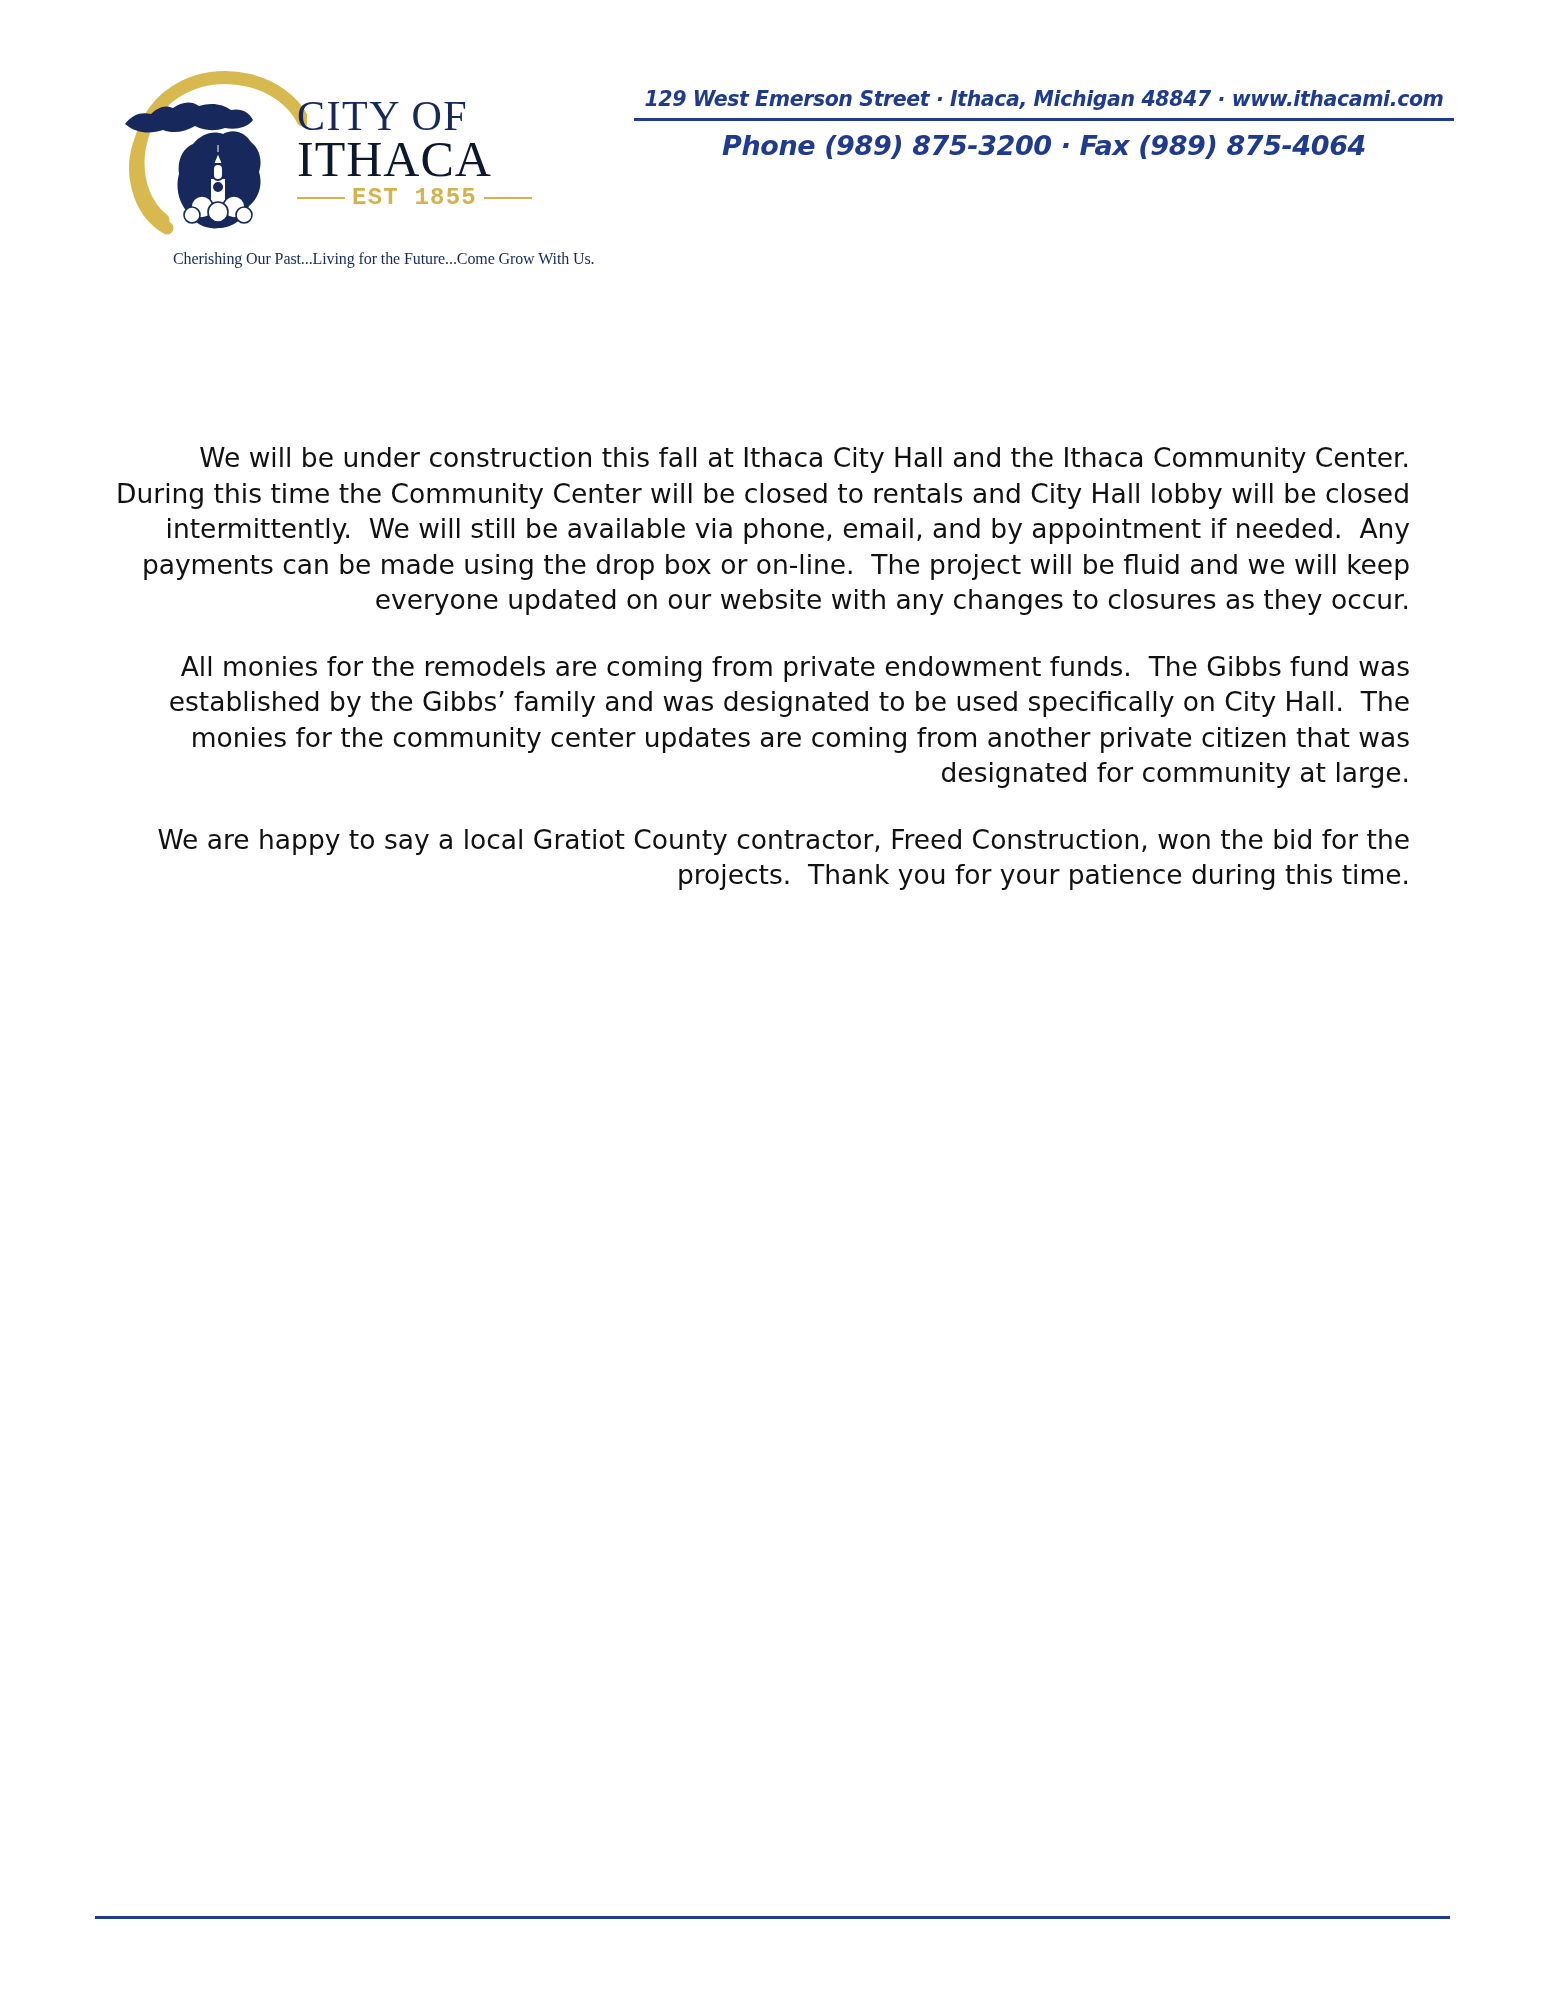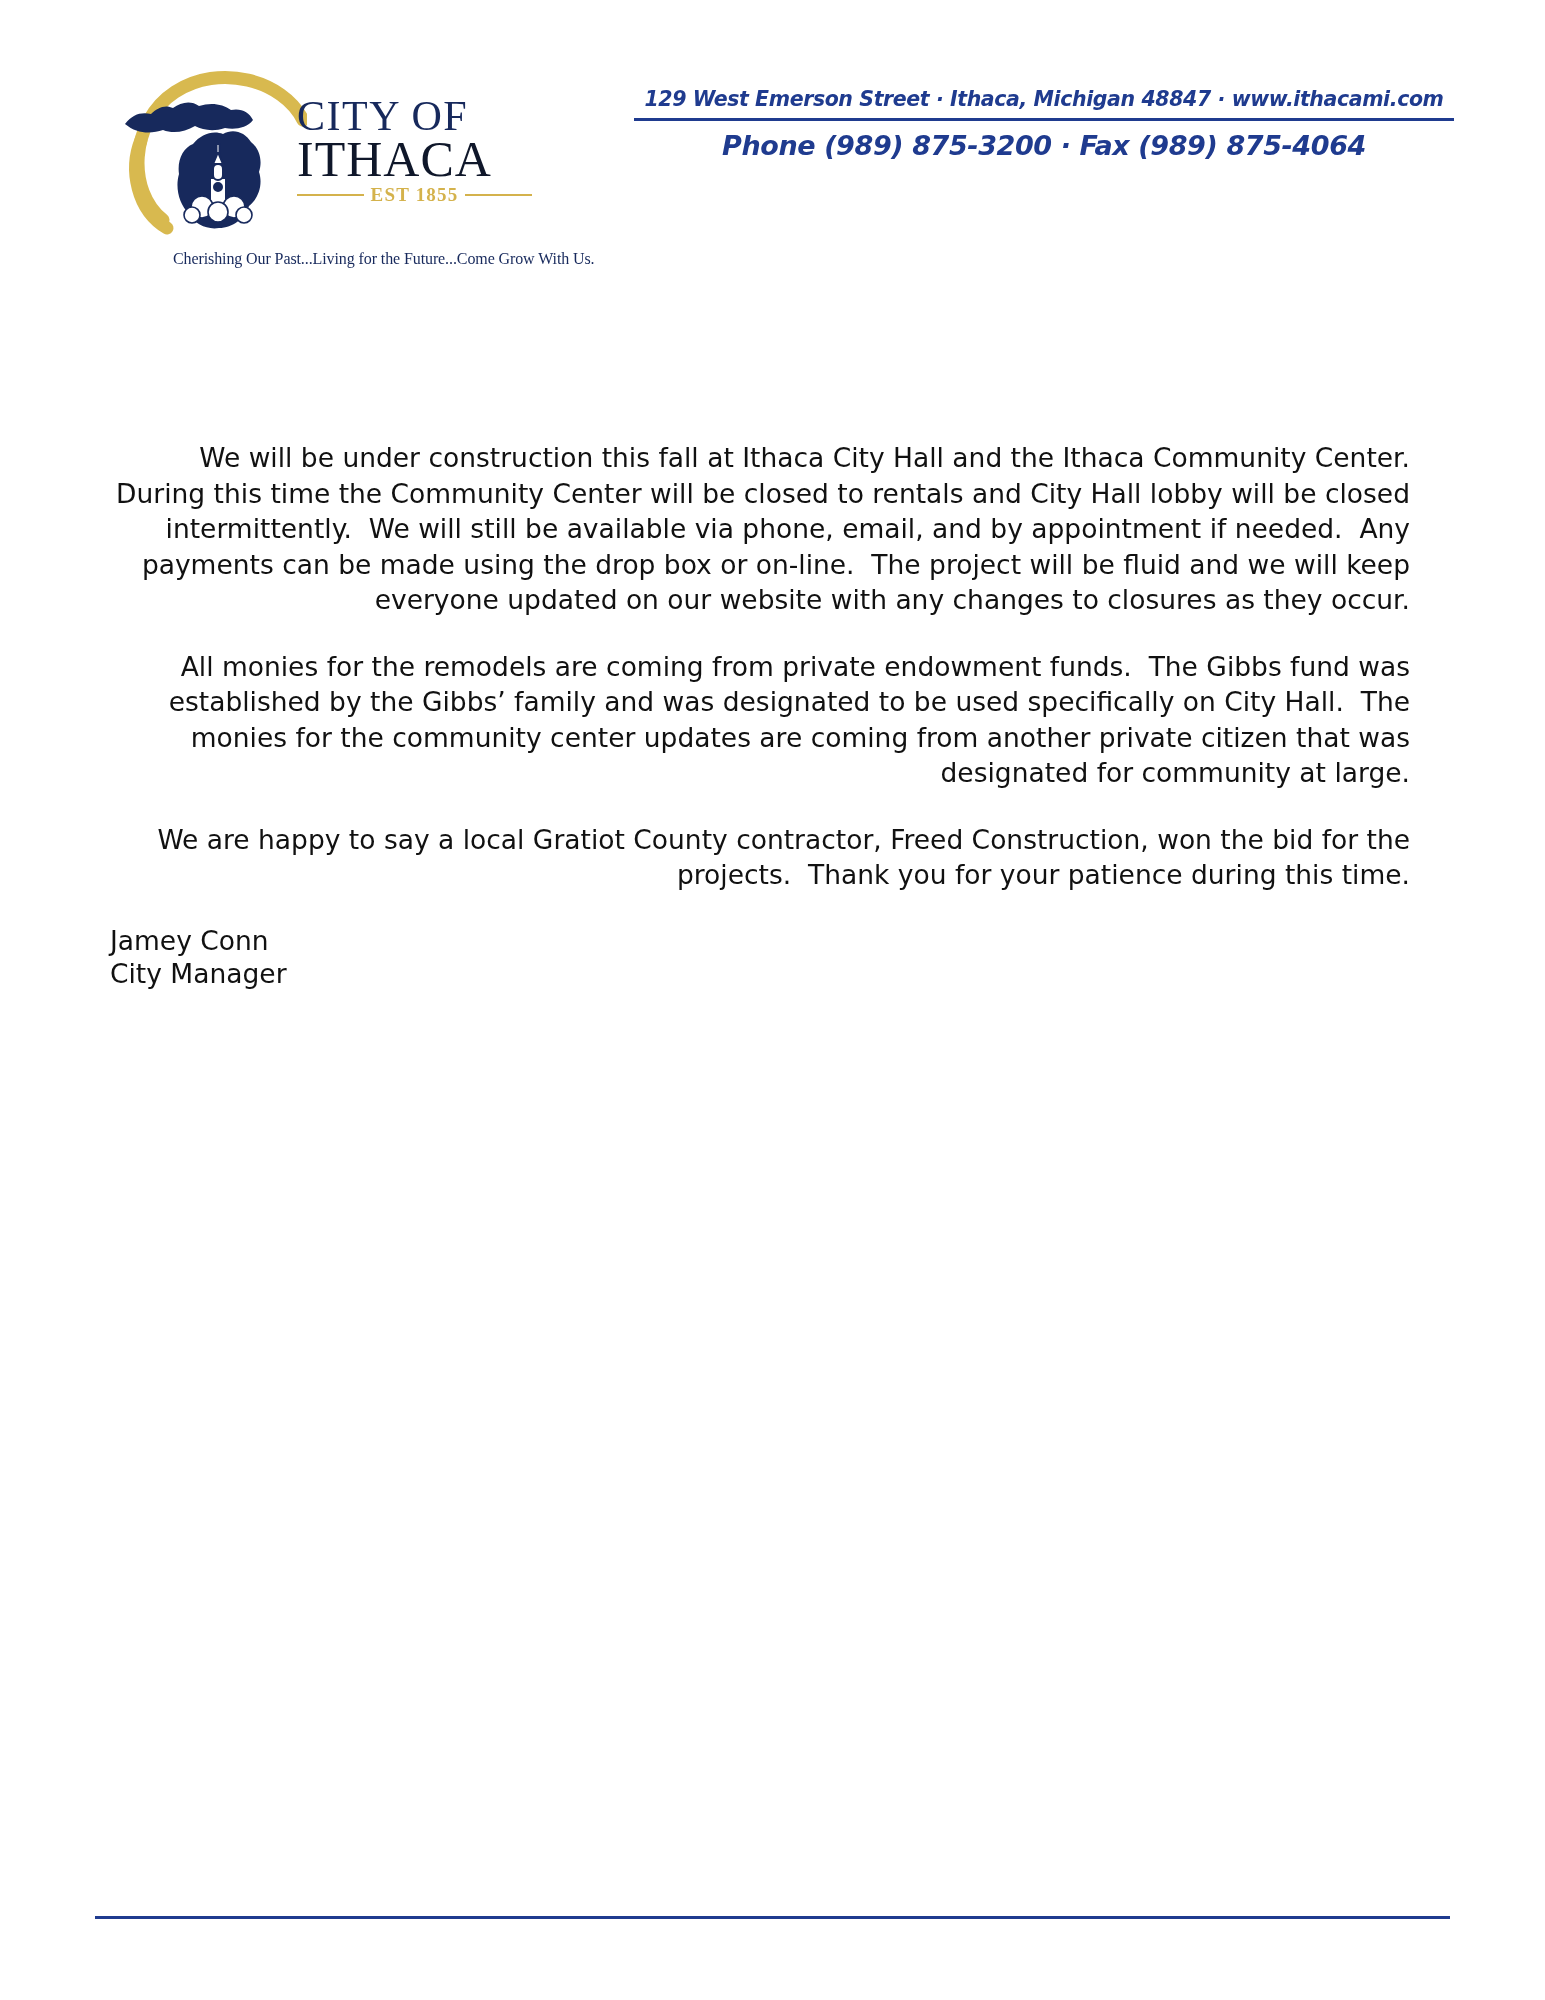--- a/index.html
+++ b/index.html
@@ -77,22 +77,22 @@
     gap: 7px;
     margin-top: 1px;
     width: 235px;
   }
   .wm-est .rule {
     flex: 1 1 auto;
     height: 2px;
     background: #d4b24c;
   }
   .wm-est .est-text {
-    font-family: Liberation Serif, serif;
-    font-size: 19px;
+    font-family: Liberation Mono, monospace;
+    font-size: 24px;
     font-weight: bold;
     letter-spacing: 1.2px;
     color: #d4b24c;
     white-space: nowrap;
   }
   .logo-tagline {
     position: absolute;
     left: 66px;
     top: 198px;
     font-family: "Liberation Serif", serif;
@@ -244,21 +244,17 @@
   <div class="content">
 
 
     <p class="para">We will be under construction this fall at Ithaca City Hall and the Ithaca Community Center.  During this time the Community Center will be closed to rentals and City Hall lobby will be closed intermittently.  We will still be available via phone, email, and by appointment if needed.  Any payments can be made using the drop box or on-line.  The project will be fluid and we will keep everyone updated on our website with any changes to closures as they occur.</p>
 
     <p class="para">All monies for the remodels are coming from private endowment funds.  The Gibbs fund was established by the Gibbs’ family and was designated to be used specifically on City Hall.  The monies for the community center updates are coming from another private citizen that was designated for community at large.</p>
 
     <p class="para">We are happy to say a local Gratiot County contractor, Freed Construction, won the bid for the projects.  Thank you for your patience during this time.</p>
 
 
-    <div class="sig-block">
-      <div class="sig-line">Jamey Conn</div>
-      <div class="sig-line">City Manager</div>
-    </div>
   </div>
 
   <div class="footer-rule"></div>
 
 </div>
 
 </body></html>

